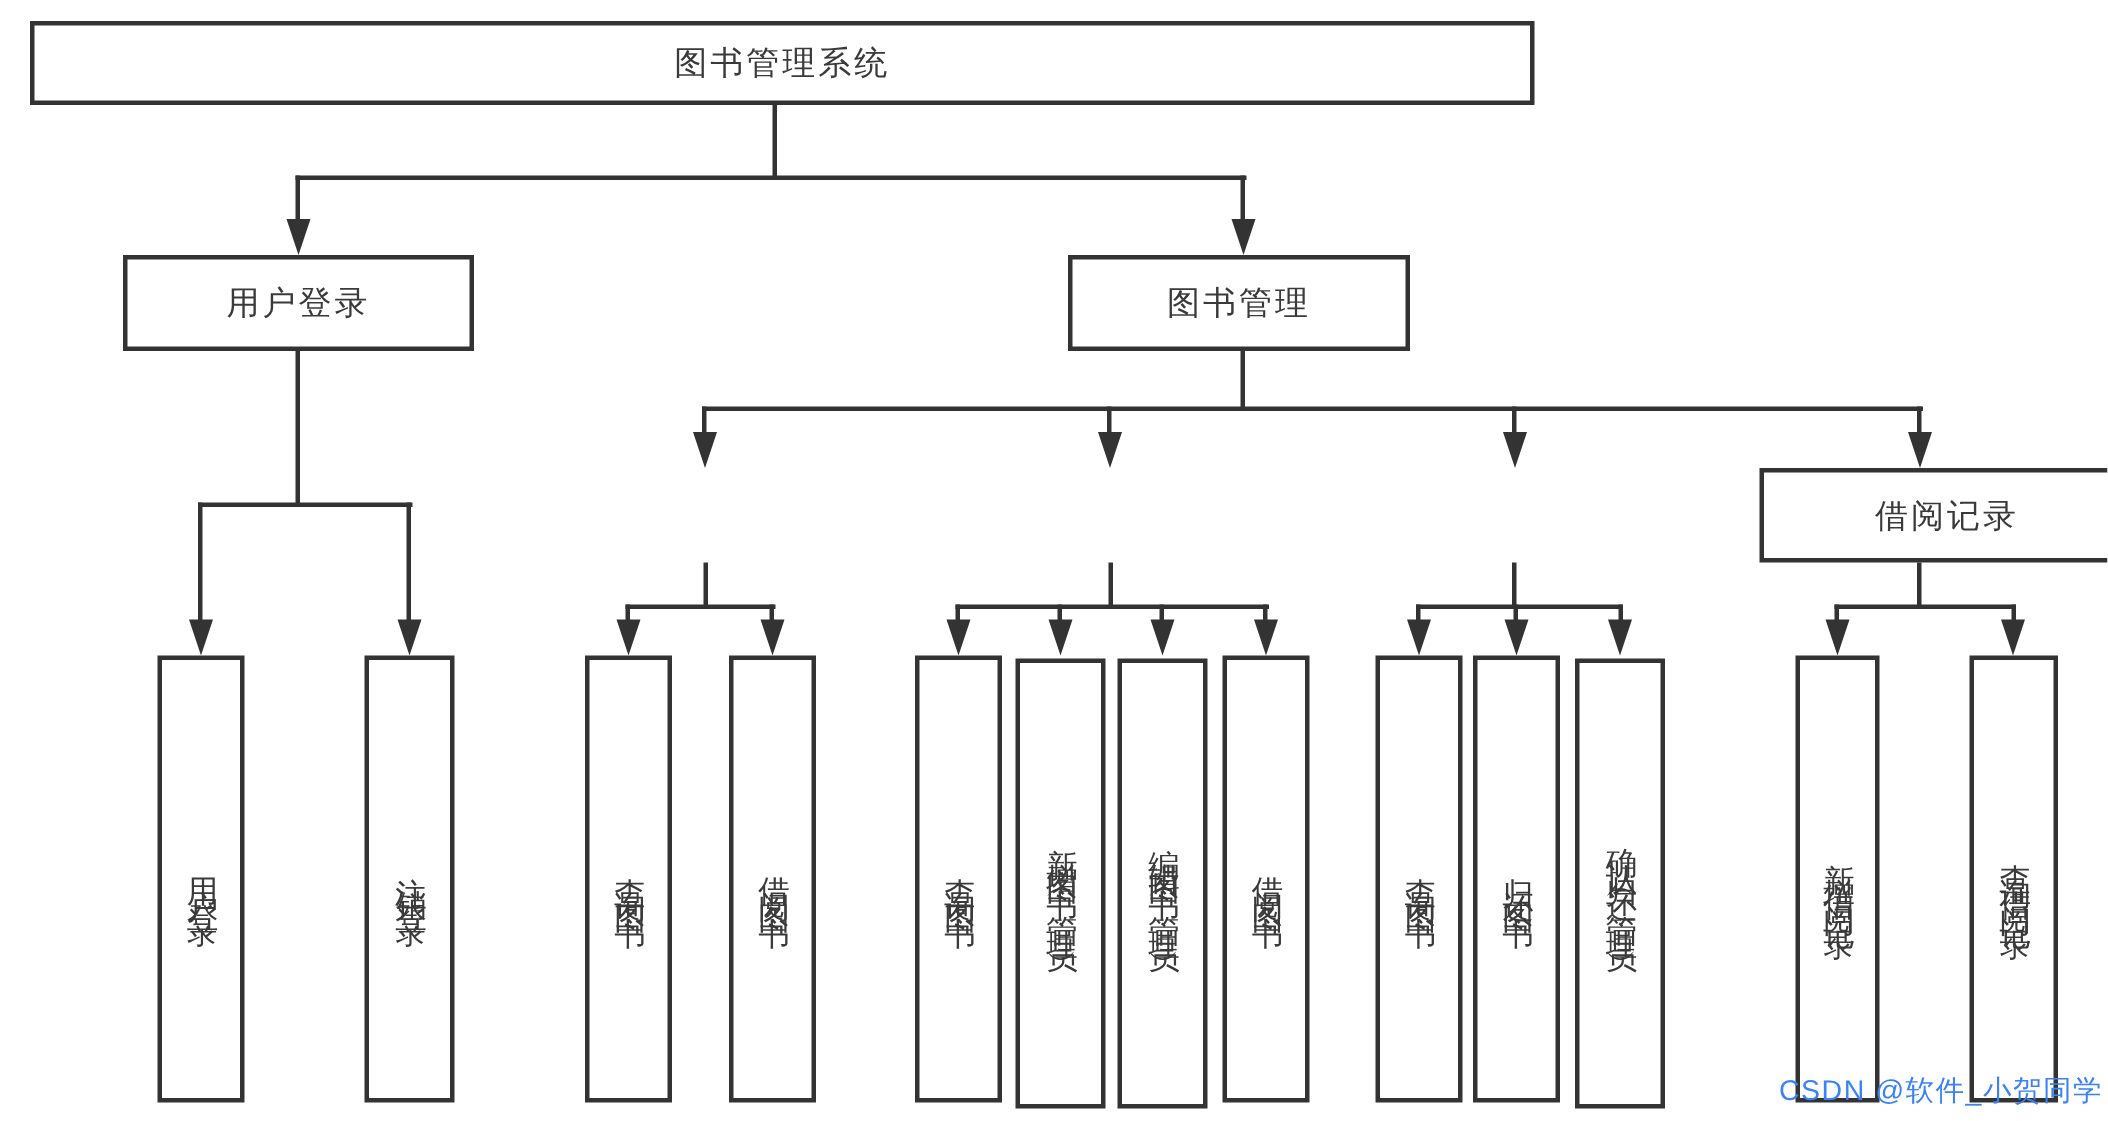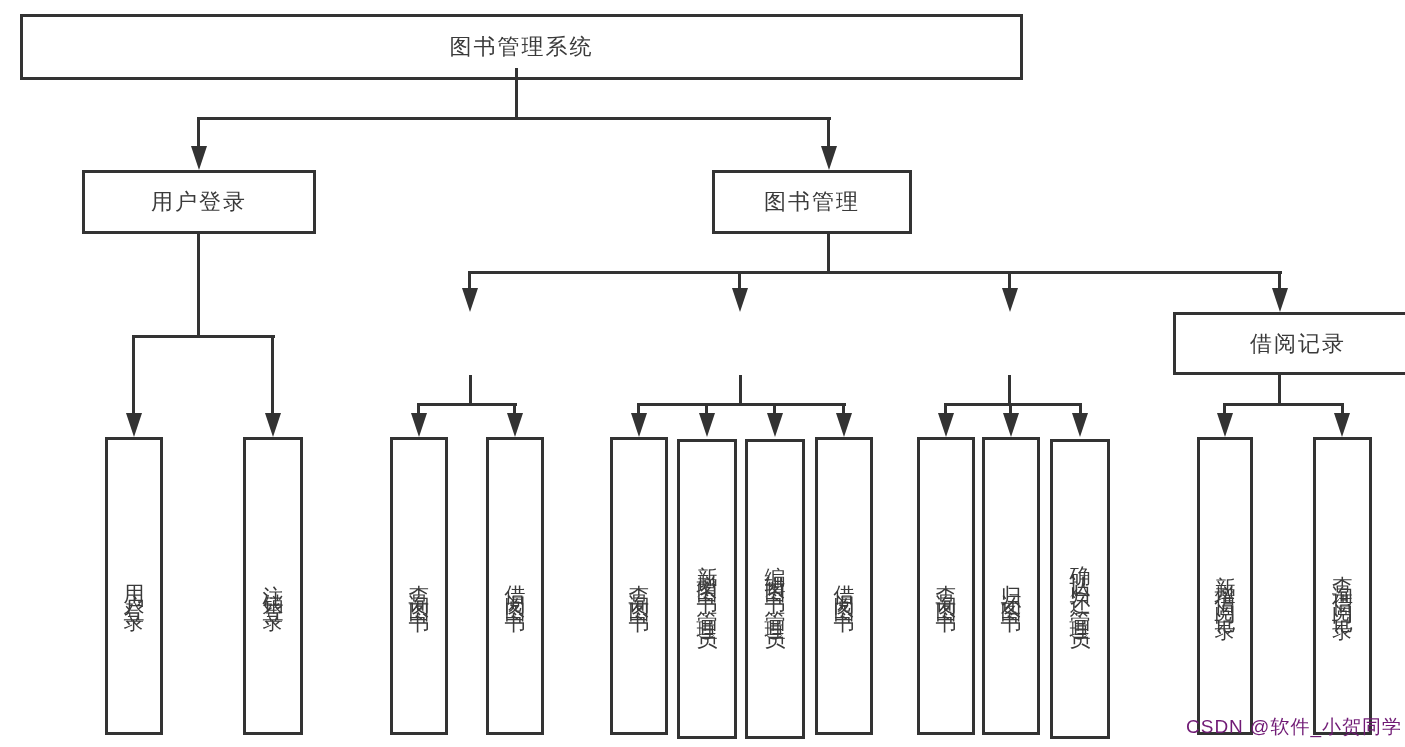--- a/index.html
+++ b/index.html
@@ -16,44 +16,44 @@
     writing-mode:vertical-rl;text-orientation:mixed;
     font-size:21px;letter-spacing:9px;color:#3a3a3a;white-space:nowrap;
   }
   .line{position:absolute;background:#333333;}
   .arrow{
     position:absolute;width:0;height:0;
     border-left:8px solid transparent;border-right:8px solid transparent;
     border-top:24px solid #333333;
   }
   .watermark{
-    position:absolute;left:1186px;top:714px;font-size:19px;color:#701a75;
+    position:absolute;left:1186px;top:714px;font-size:19px;color:#3b82f6;
     letter-spacing:1px;white-space:nowrap;
   }
 </style>
 </head>
 <body>
 
 <div id="canvas">
 
-  <div class="box" style="left:20px;top:14px;width:1003px;height:66px">
+  <div class="box" style="left:20px;top:14px;width:1003px;height:56px">
     <span>图书管理系统</span>
   </div>
 
   <div class="line" style="left:515px;top:68px;width:3px;height:52px"></div>
   <div class="line" style="left:197px;top:117px;width:634px;height:3px"></div>
   <div class="line" style="left:197px;top:117px;width:3px;height:31px"></div>
   <div class="line" style="left:827px;top:117px;width:3px;height:31px"></div>
   <div class="arrow" style="left:191px;top:146px"></div>
   <div class="arrow" style="left:821px;top:146px"></div>
 
   <div class="box" style="left:82px;top:170px;width:234px;height:64px">
     <span>用户登录</span>
   </div>
-  <div class="box" style="left:712px;top:170px;width:200px;height:64px">
+  <div class="box" style="left:712px;top:170px;width:228px;height:64px">
     <span>图书管理</span>
   </div>
 
   <div class="line" style="left:197px;top:234px;width:3px;height:104px"></div>
   <div class="line" style="left:132px;top:335px;width:143px;height:3px"></div>
   <div class="line" style="left:132px;top:335px;width:3px;height:80px"></div>
   <div class="line" style="left:271px;top:335px;width:3px;height:80px"></div>
   <div class="arrow" style="left:126px;top:413px"></div>
   <div class="arrow" style="left:265px;top:413px"></div>
 

